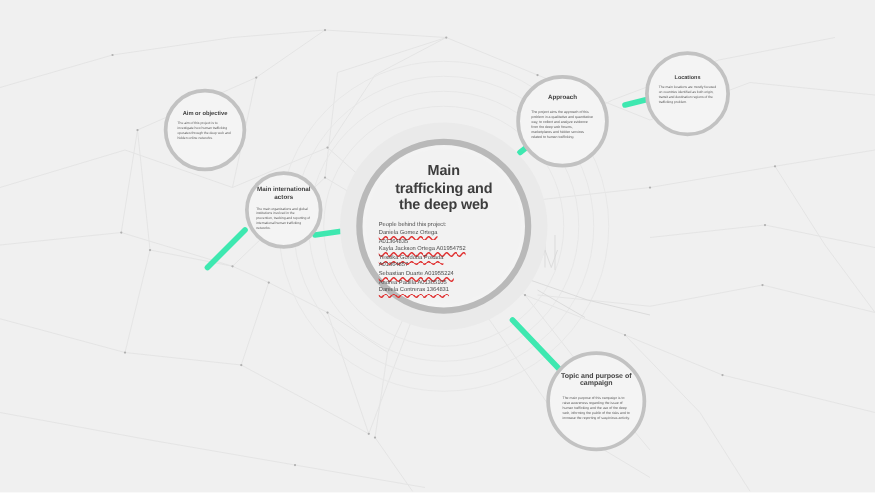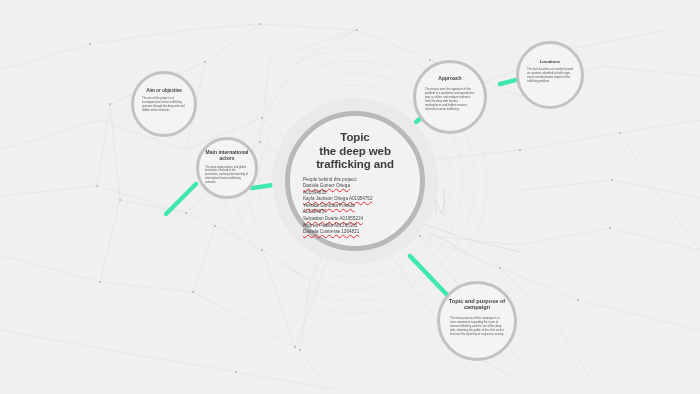--- a/index.html
+++ b/index.html
@@ -233,23 +233,23 @@
       <line x1="416" y1="122" x2="444" y2="100"></line>
       <line x1="500" y1="84" x2="524" y2="78"></line>
       <line x1="410" y1="256" x2="450" y2="298"></line>
     </g>
   </svg>
 
   <div id="hub-halo-outer" class="hub-halo"></div>
   <div id="hub-ring"></div>
   <div id="hub-inner">
     <div id="hub-title">
-      <div>Topic</div>
+      <div>Main</div>
+      <div>trafficking and</div>
       <div>the deep web</div>
-      <div>trafficking and</div>
     </div>
     <div id="hub-body">
       <div class="credit-line">People behind this project:</div>
       <div class="credit-line sp">Daniela Gomez Ortega</div>
       <div class="credit-line">A01364835</div>
       <div class="credit-line sp">Kayla Jackson Ortega A01954752</div>
       <div class="credit-line sp">Yessika Gordoba Posada</div>
       <div class="credit-line">A01364857</div>
       <div class="credit-line sp">Sebastian Duarte A01955224</div>
       <div class="credit-line">Andrea Padilla A01365105</div>

